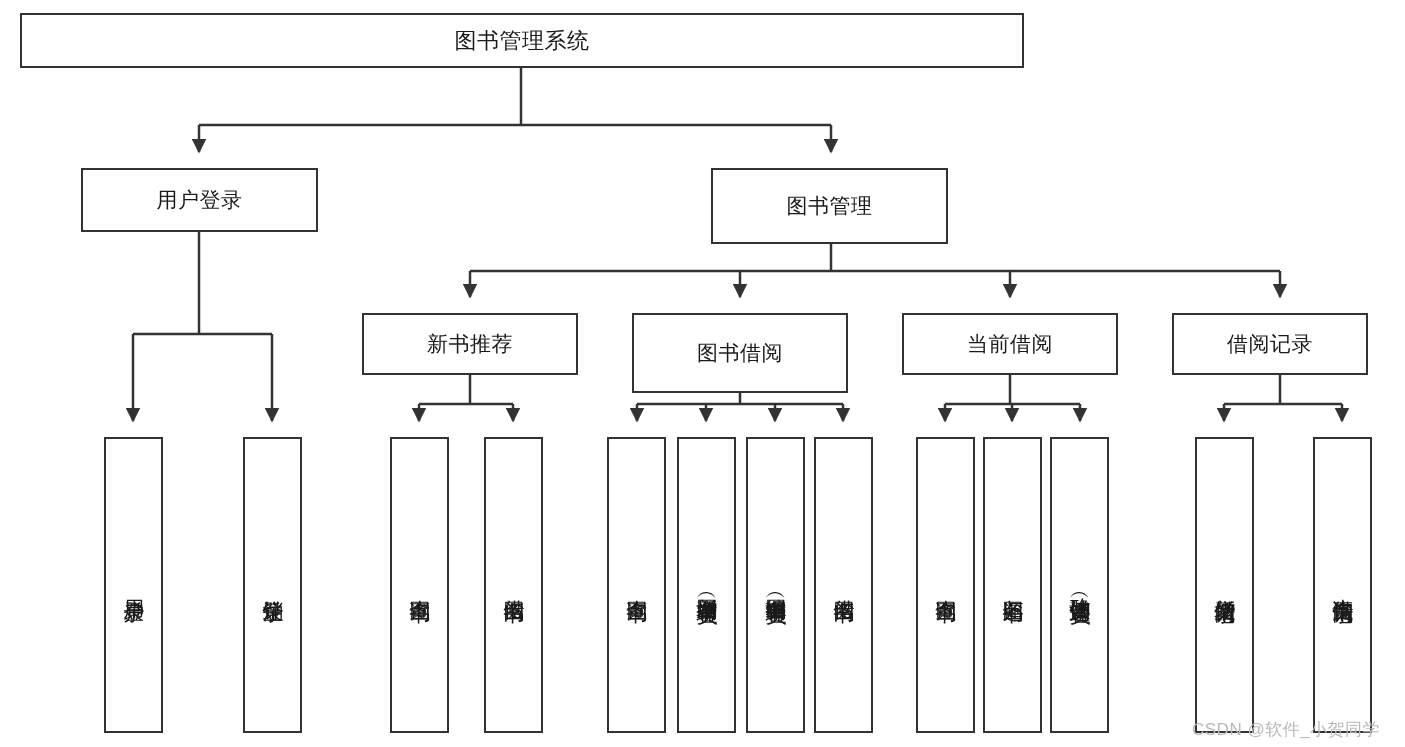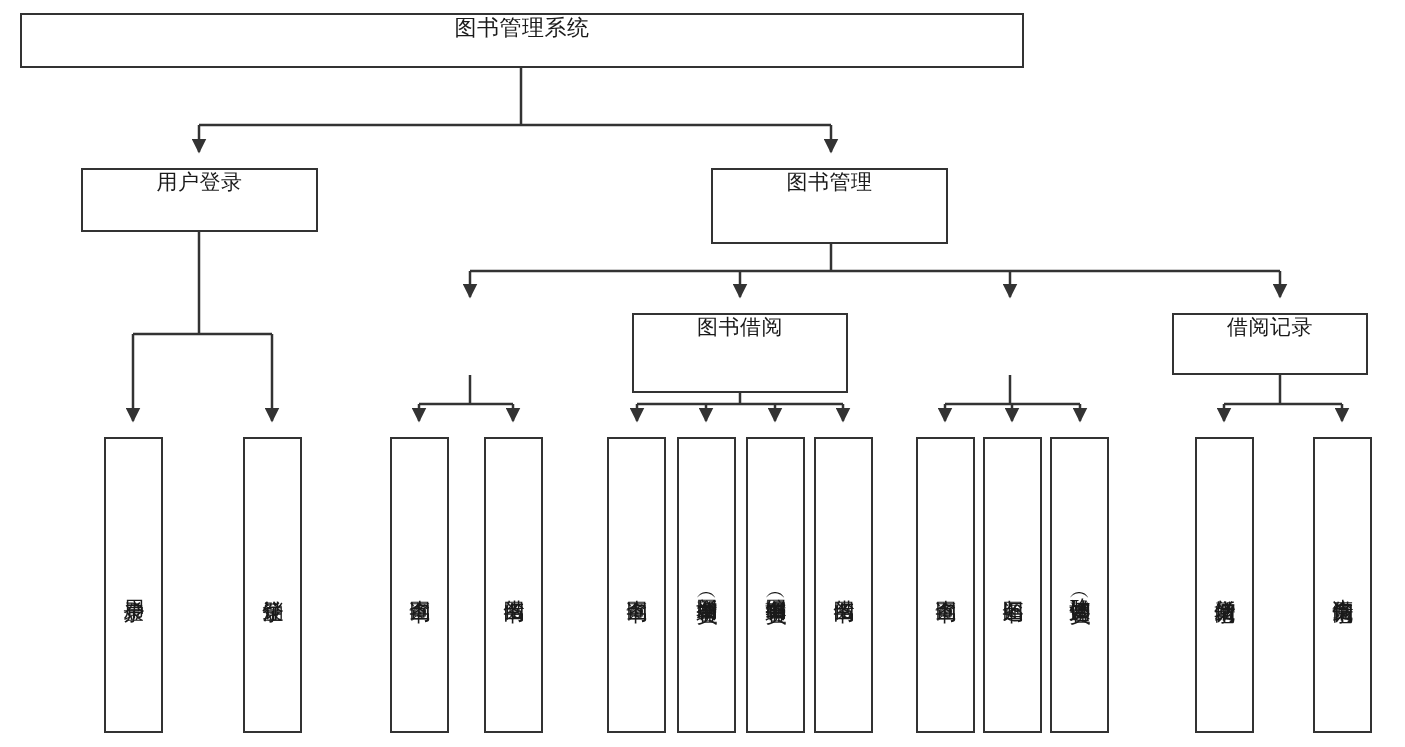--- a/index.html
+++ b/index.html
@@ -24,20 +24,21 @@
     width: 1405px;
     height: 747px;
     pointer-events: none;
   }
   .node {
     position: absolute;
     box-sizing: border-box;
     background: #ffffff;
     border: 2.5px solid #333333;
     display: flex;
+    align-items: center;
     justify-content: center;
     color: #1a1a1a;
   }
   .node .label {
     display: block;
     text-align: center;
     line-height: 1.18;
     color: #1a1a1a;
   }
   
@@ -127,22 +128,28 @@
     <span class="label">图书管理系统</span>
   </div>
 
   <div class="node h" style="left:81px; top:168px; width:237px; height:64px;">
     <span class="label">用户登录</span>
   </div>
   <div class="node h" style="left:711px; top:168px; width:237px; height:76px;">
     <span class="label">图书管理</span>
   </div>
 
+  <div class="node h" style="left:362px; top:313px; width:216px; height:62px;">
+    <span class="label">新书推荐</span>
+  </div>
   <div class="node h" style="left:632px; top:313px; width:216px; height:80px;">
     <span class="label">图书借阅</span>
+  </div>
+  <div class="node h" style="left:902px; top:313px; width:216px; height:62px;">
+    <span class="label">当前借阅</span>
   </div>
   <div class="node h" style="left:1172px; top:313px; width:196px; height:62px;">
     <span class="label">借阅记录</span>
   </div>
 
   <div class="node v" style="left:104px; top:437px; width:59px; height:296px;">
     <span class="label">用户登录</span>
   </div>
   <div class="node v" style="left:243px; top:437px; width:59px; height:296px;">
     <span class="label">注销登录</span>
@@ -178,14 +185,15 @@
     <span class="label">确认归还（管理员）</span>
   </div>
 
   <div class="node v" style="left:1195px; top:437px; width:59px; height:296px;">
     <span class="label">新增借阅记录</span>
   </div>
   <div class="node v" style="left:1313px; top:437px; width:59px; height:296px;">
     <span class="label">查询借阅记录</span>
   </div>
 
+  <div class="watermark" style="left:1192px; top:718px;">CSDN @软件_小贺同学</div>
 
 </div>
 
 </body></html>

